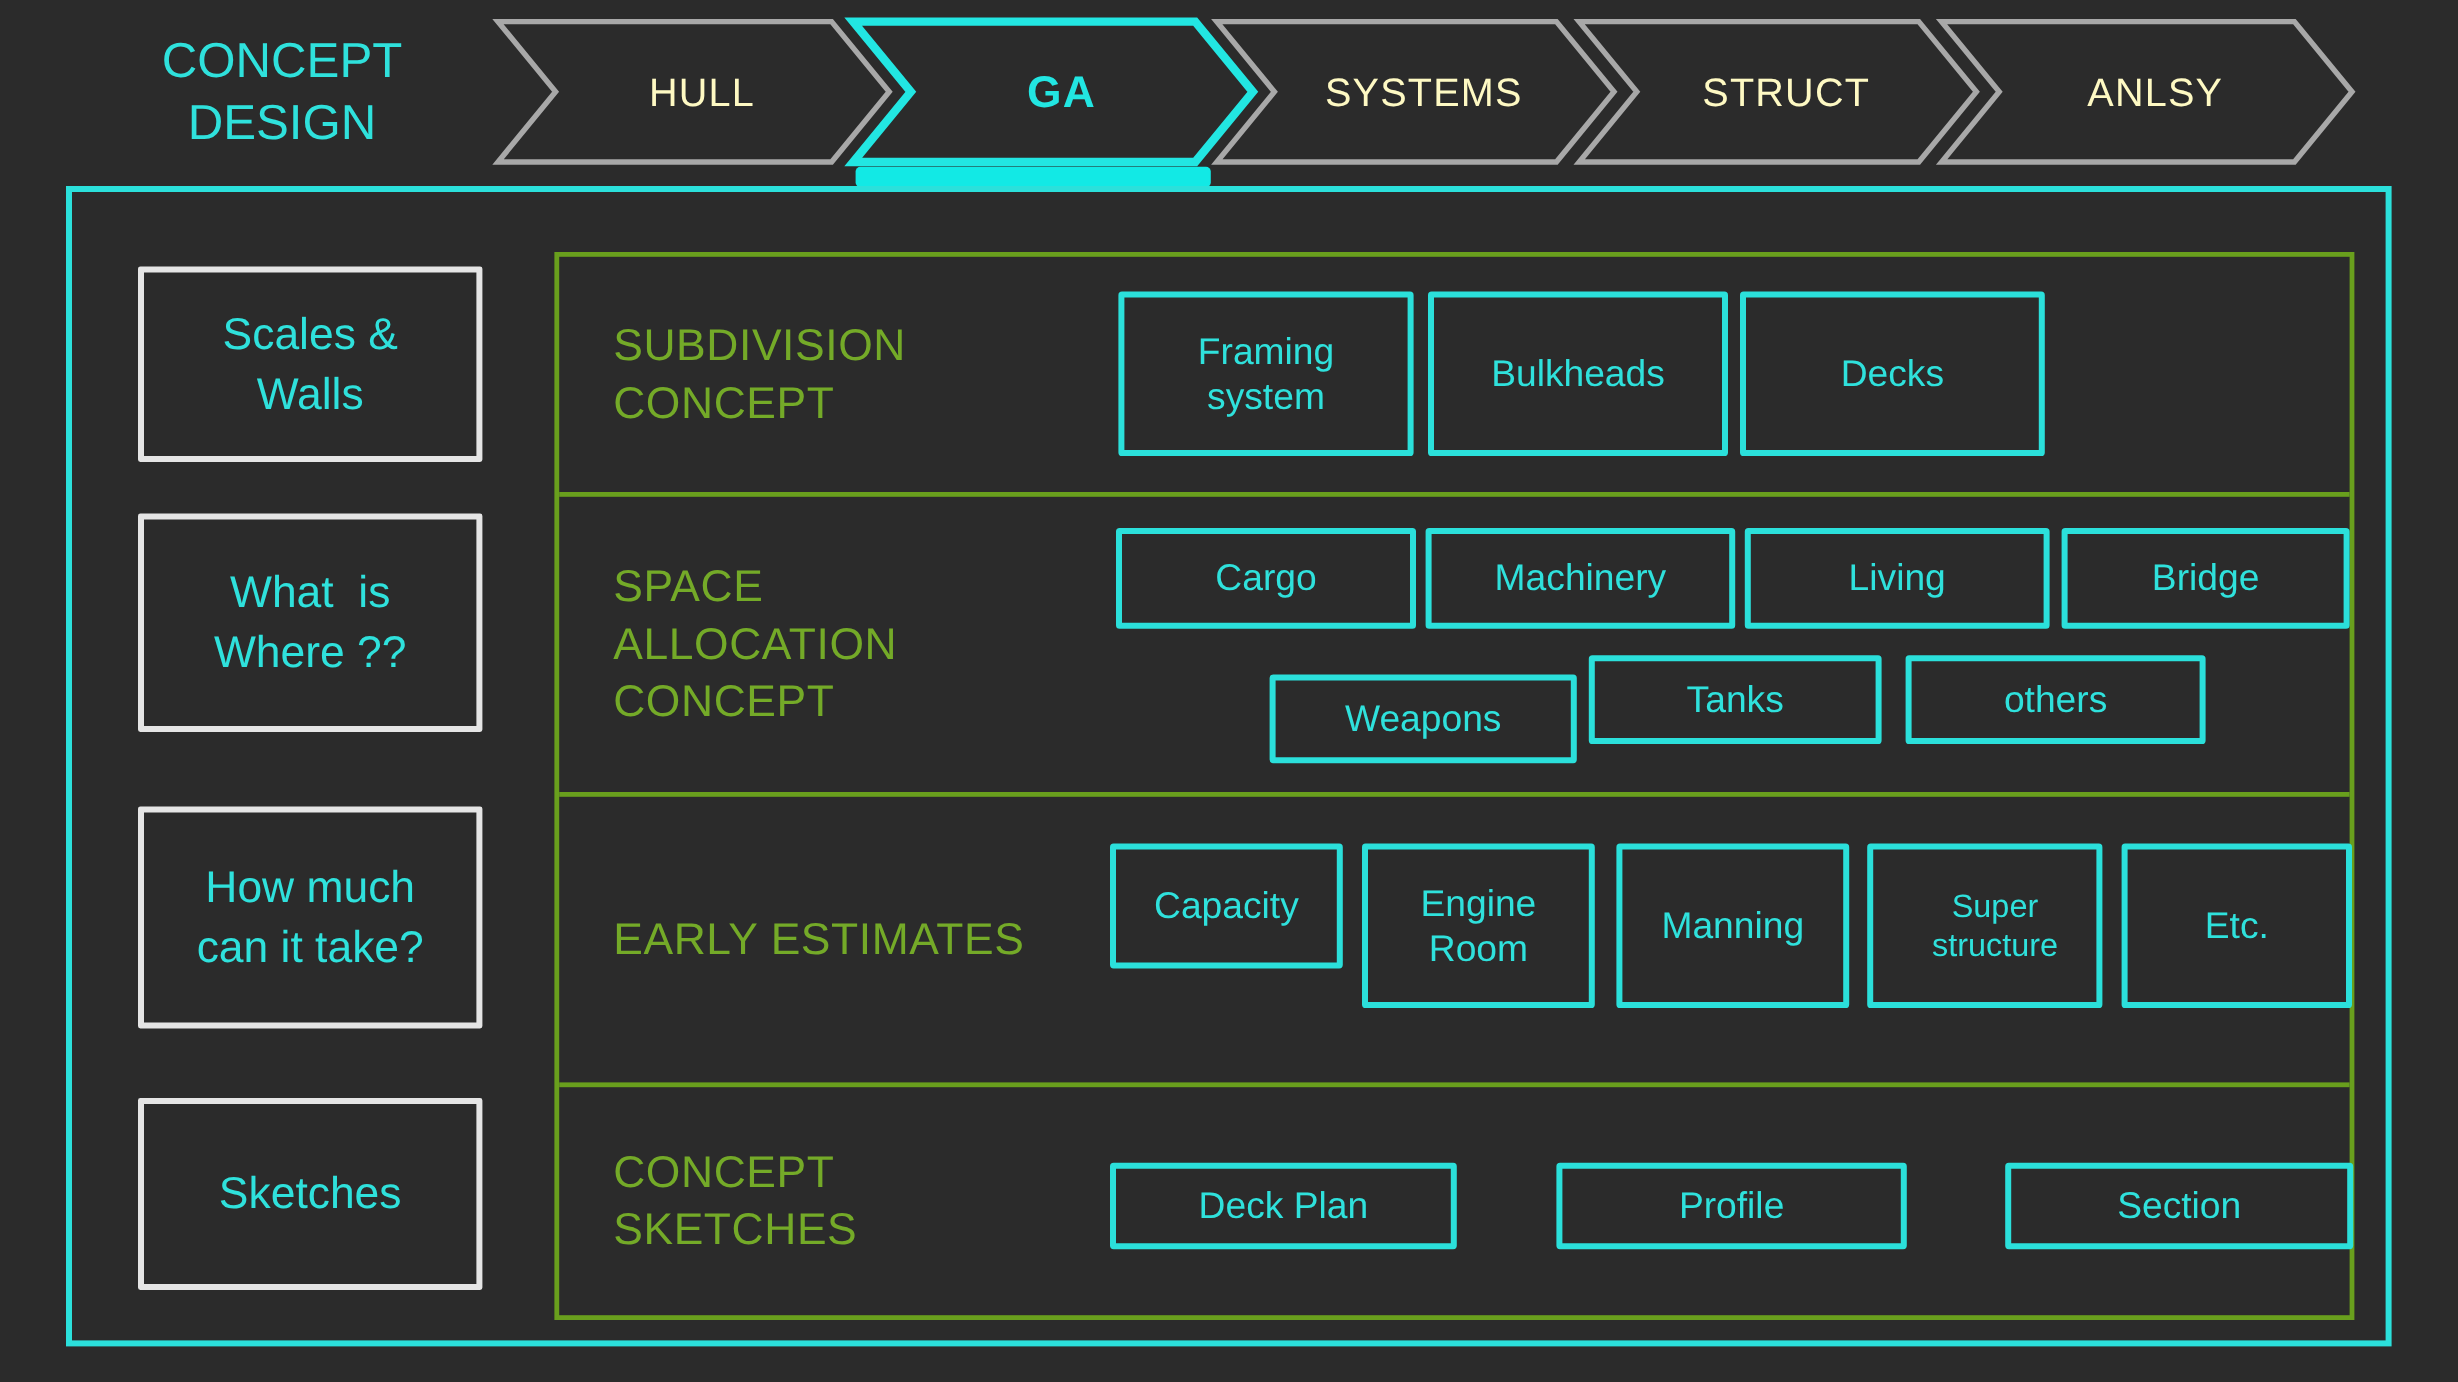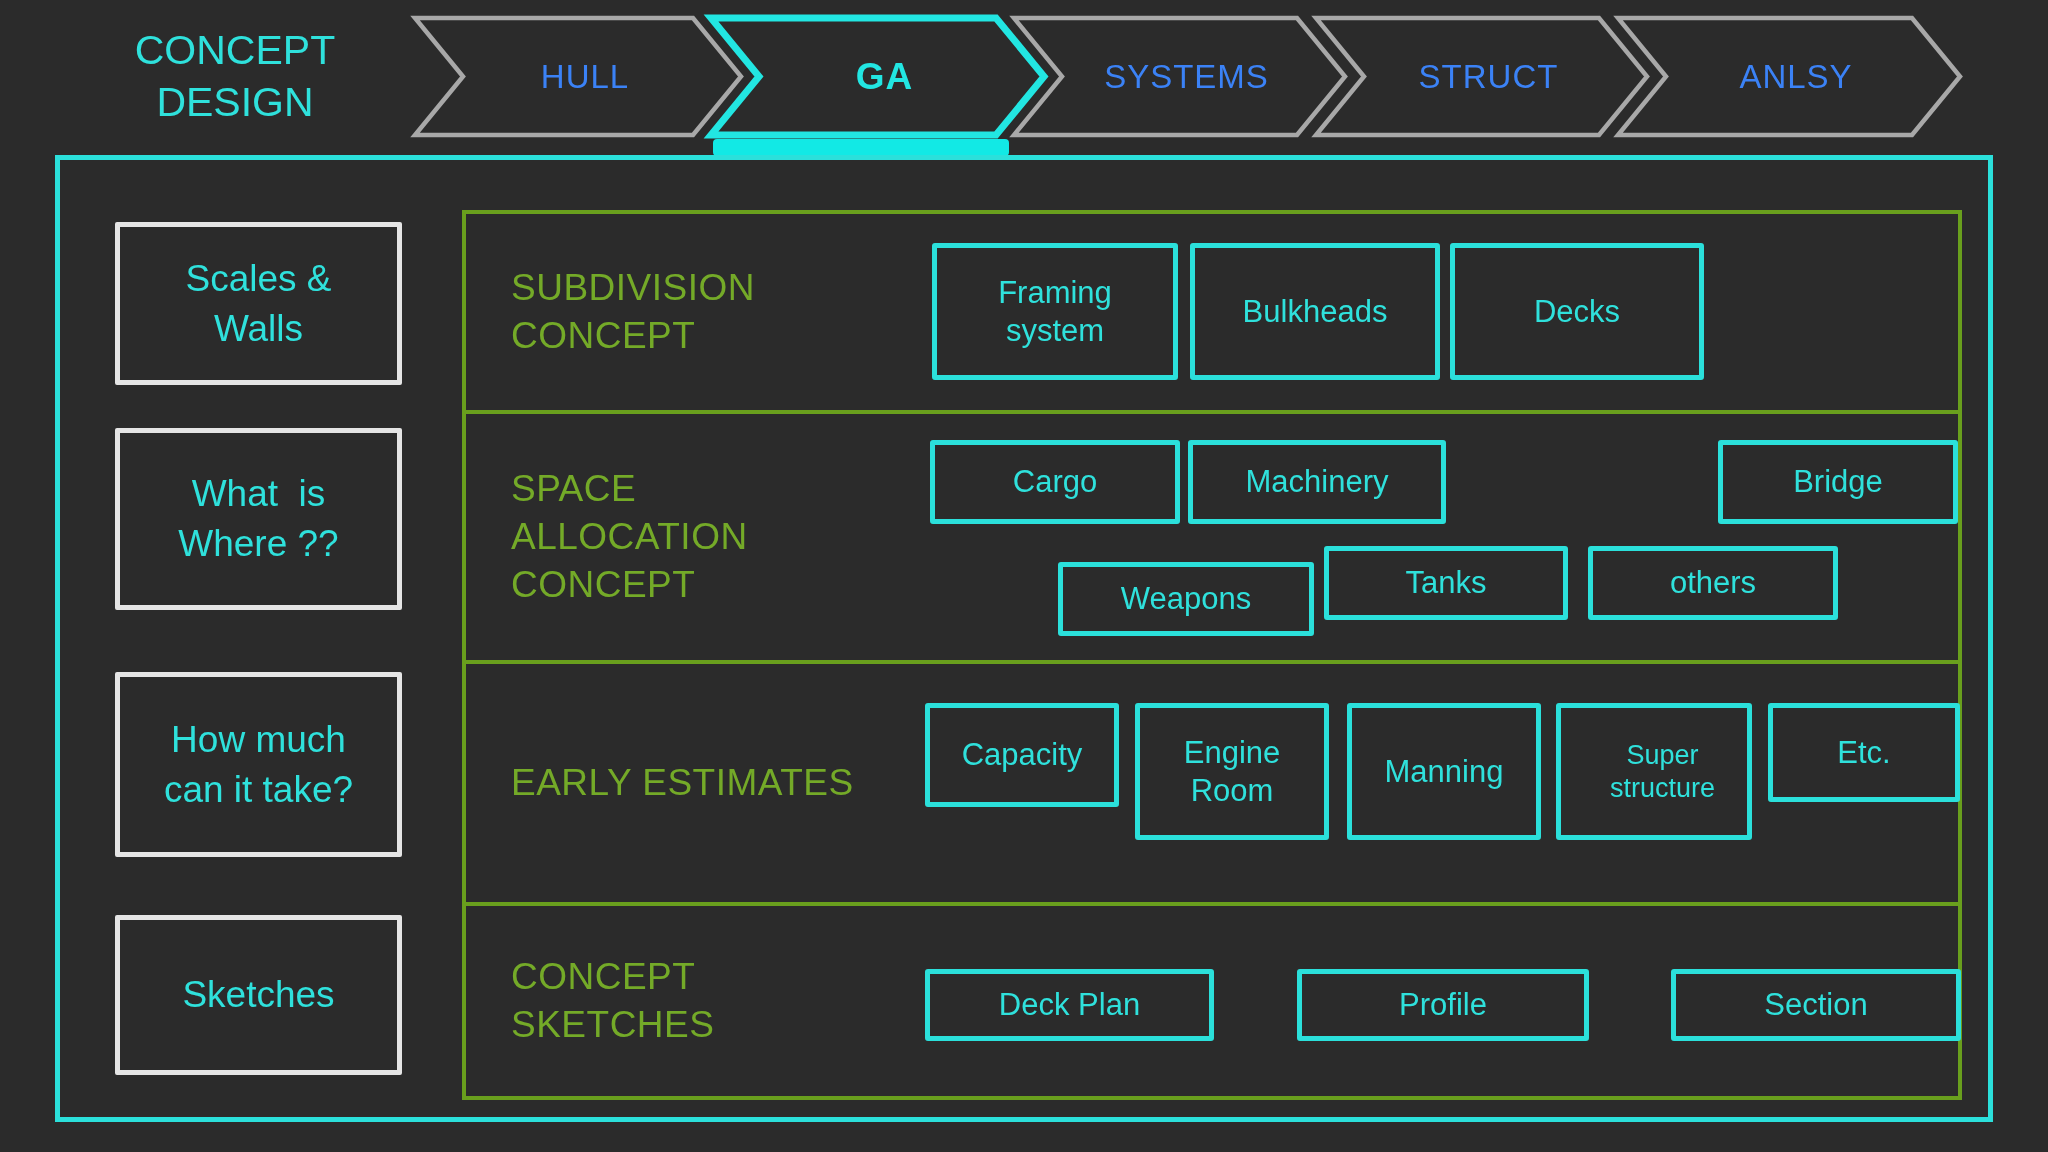--- a/index.html
+++ b/index.html
@@ -7,21 +7,21 @@
        font-family:"Liberation Sans", sans-serif;}
   .abs{position:absolute;box-sizing:border-box;}
   .center{display:flex;align-items:center;justify-content:center;text-align:center;}
   .pre{white-space:pre-line;}
 
   
   .title{color:#2fe1dc;font-size:41px;line-height:1.25;font-weight:400;}
   .chev{top:18px;height:117px;}
   .chev svg{position:absolute;left:0;top:0;overflow:visible;}
   .chev .lbl{position:absolute;inset:0;display:flex;align-items:center;justify-content:center;
-             color:#3b82f6;font-size:33px;letter-spacing:1px;padding-left:14px;}
+             color:#fef9c3;font-size:33px;letter-spacing:1px;padding-left:14px;}
   .chev.active .lbl{color:#22e6e2;font-weight:bold;font-size:37px;}
   .ga-underline{left:713px;top:139px;width:296px;height:17px;background:#12e9e5;border-radius:4px;}
 
   
   .outer{left:55px;top:155px;width:1938px;height:967px;border:5px solid #2be0db;}
 
   
   .lbox{left:115px;width:287px;border:5px solid #e5e5e5;border-radius:2px;
         color:#2fe1dc;font-size:37px;line-height:1.35;}
 
@@ -101,35 +101,36 @@
     <div class="chip" style="left:724px;top:29px;width:250px;height:137px;">Bulkheads</div>
     <div class="chip" style="left:984px;top:29px;width:254px;height:137px;">Decks</div>
   </div>
 
   <div class="row" style="height:250px;">
     <div class="rowlabel pre">SPACE
 ALLOCATION
 CONCEPT</div>
     <div class="chip" style="left:464px;top:26px;width:250px;height:84px;">Cargo</div>
     <div class="chip" style="left:722px;top:26px;width:258px;height:84px;">Machinery</div>
+    <div class="chip" style="left:988px;top:26px;width:254px;height:84px;">Living</div>
     <div class="chip" style="left:1252px;top:26px;width:240px;height:84px;">Bridge</div>
     <div class="chip" style="left:592px;top:148px;width:256px;height:74px;">Weapons</div>
     <div class="chip" style="left:858px;top:132px;width:244px;height:74px;">Tanks</div>
     <div class="chip" style="left:1122px;top:132px;width:250px;height:74px;">others</div>
   </div>
 
   <div class="row" style="height:242px;">
     <div class="rowlabel pre">EARLY ESTIMATES</div>
     <div class="chip" style="left:459px;top:39px;width:194px;height:104px;">Capacity</div>
     <div class="chip pre" style="left:669px;top:39px;width:194px;height:137px;">Engine
 Room</div>
     <div class="chip" style="left:881px;top:39px;width:194px;height:137px;">Manning</div>
     <div class="chip pre small" style="left:1090px;top:39px;width:196px;height:137px;">Super
 structure</div>
-    <div class="chip" style="left:1302px;top:39px;width:192px;height:99px;">Etc.</div>
+    <div class="chip" style="left:1302px;top:39px;width:192px;height:137px;">Etc.</div>
   </div>
 
   <div class="row" style="height:192px;">
     <div class="rowlabel pre">CONCEPT
 SKETCHES</div>
     <div class="chip" style="left:459px;top:63px;width:289px;height:72px;">Deck Plan</div>
     <div class="chip" style="left:831px;top:63px;width:292px;height:72px;">Profile</div>
     <div class="chip" style="left:1205px;top:63px;width:290px;height:72px;">Section</div>
   </div>
 

